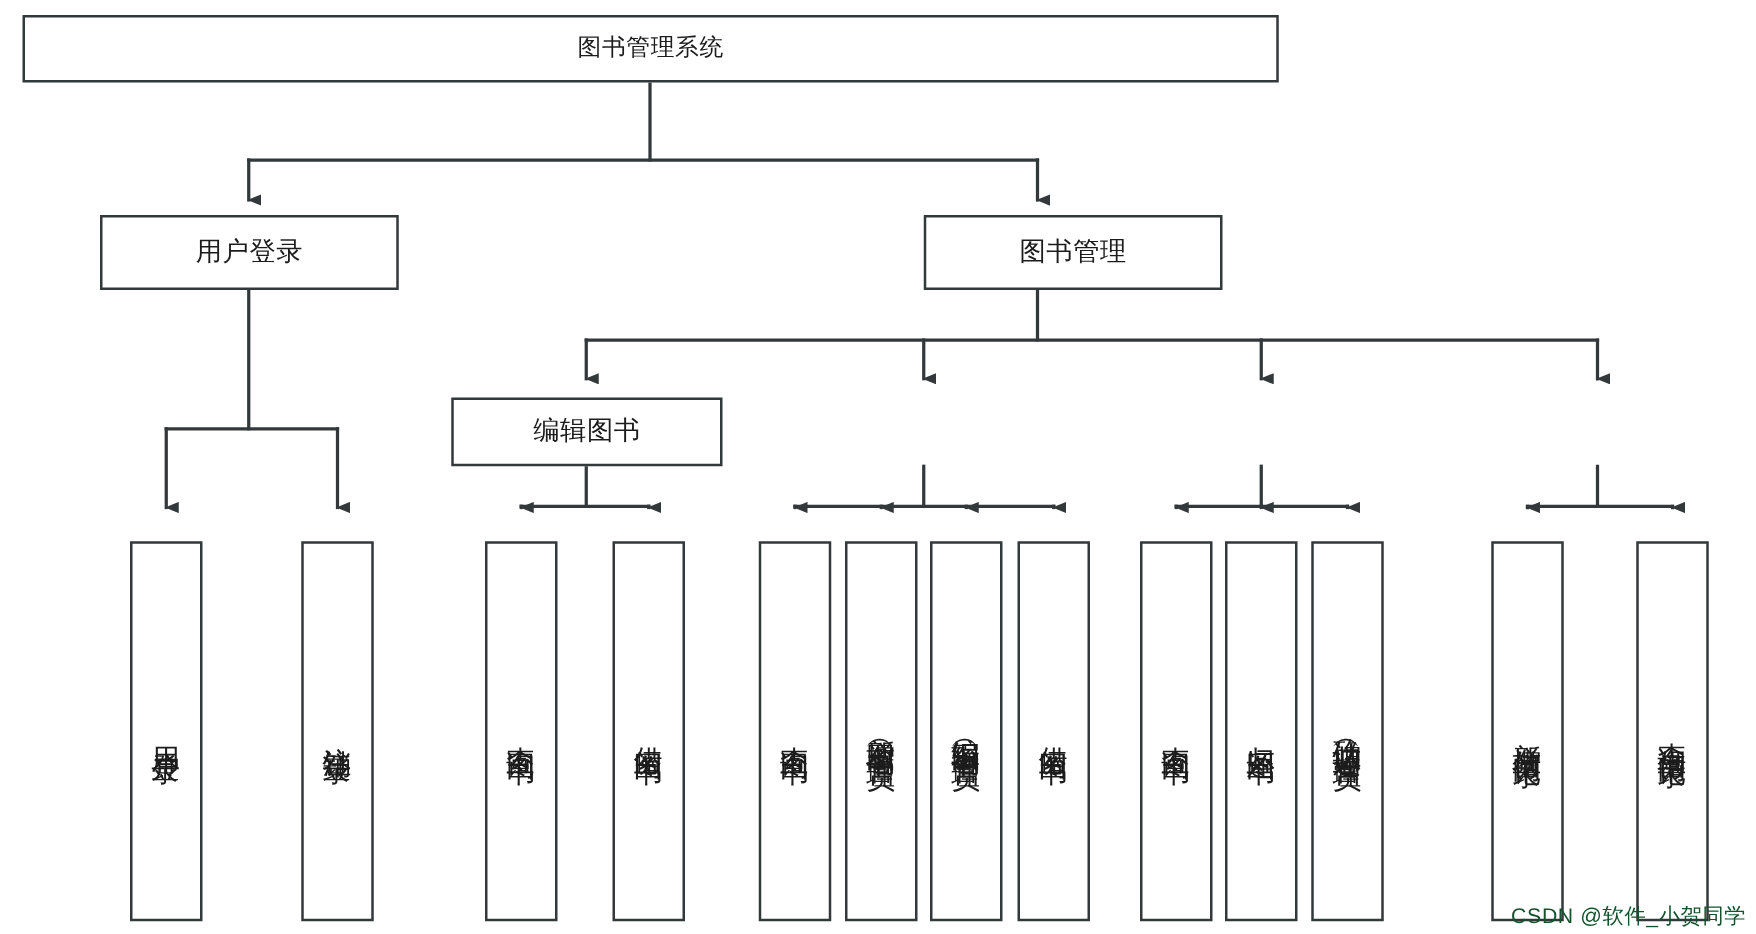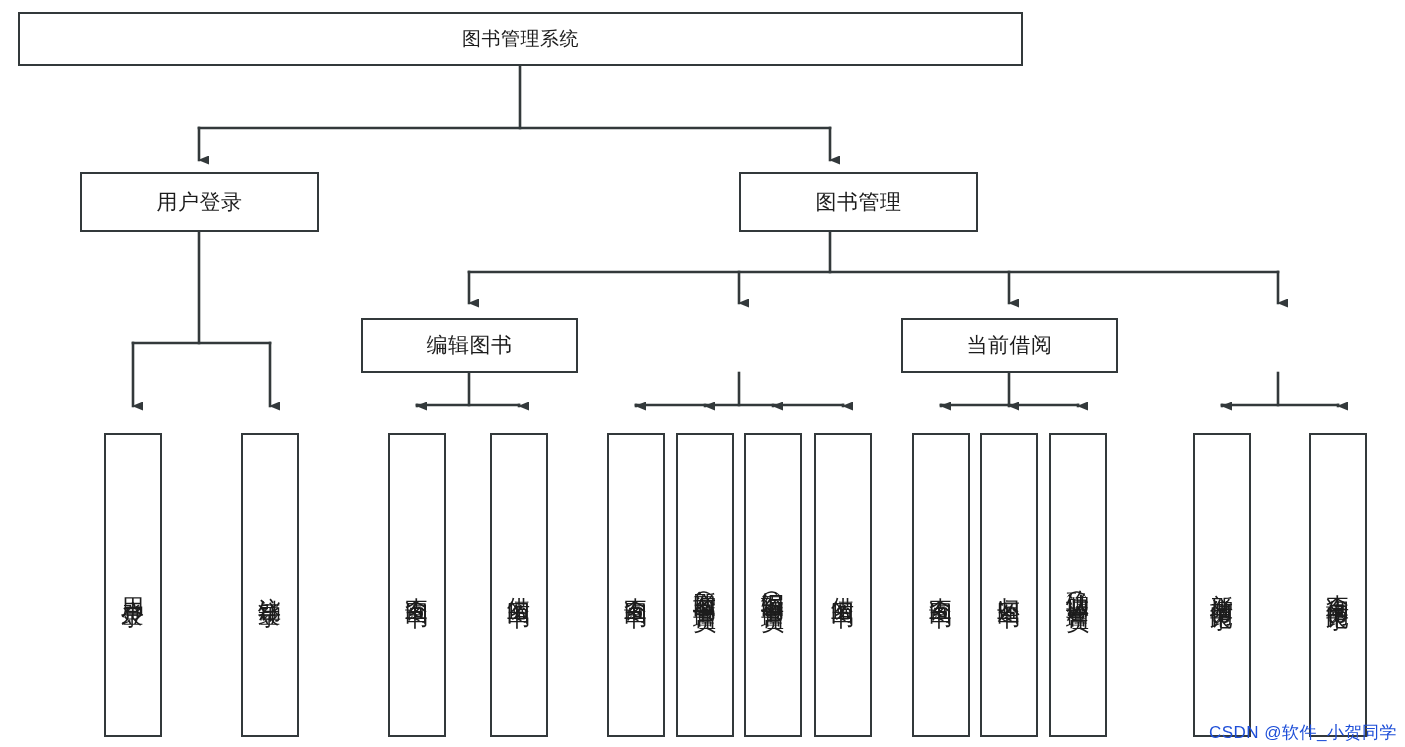--- a/index.html
+++ b/index.html
@@ -65,21 +65,21 @@
     line-height: 1.05;
     letter-spacing: 3px;
     white-space: normal;
     max-height: 100%;
   }
   #watermark {
     position: absolute;
     right: 8px;
     bottom: 3px;
     font-size: 17px;
-    color: #1d4ed8;
+    color: #14532d;
     letter-spacing: 0.5px;
     white-space: nowrap;
     z-index: 5;
     font-family: "Liberation Sans", "DejaVu Sans", sans-serif;
   }
 </style>
 </head>
 <body>
 
 <div id="diagram-root">
@@ -144,23 +144,20 @@
 
   <div class="node h-text" style="left:711px; top:172px; width:239px; height:60px;margin-left:28px;">
     <span class="node-label">图书管理</span>
   </div>
 
   <div class="node h-text" style="left:361px; top:318px; width:217px; height:55px;">
     <span class="node-label">编辑图书</span>
   </div>
 
 
-  <div class="node h-text" style="left:901px; top:318px; width:217px; height:55px;">
-    <span class="node-label">当前借阅</span>
-  </div>
 
 
   <div class="node v-text" style="left:104px; top:433px; width:58px; height:304px;">
     <span class="node-label">用户登录</span>
   </div>
 
   <div class="node v-text" style="left:241px; top:433px; width:58px; height:304px;">
     <span class="node-label">注销登录</span>
   </div>
 

